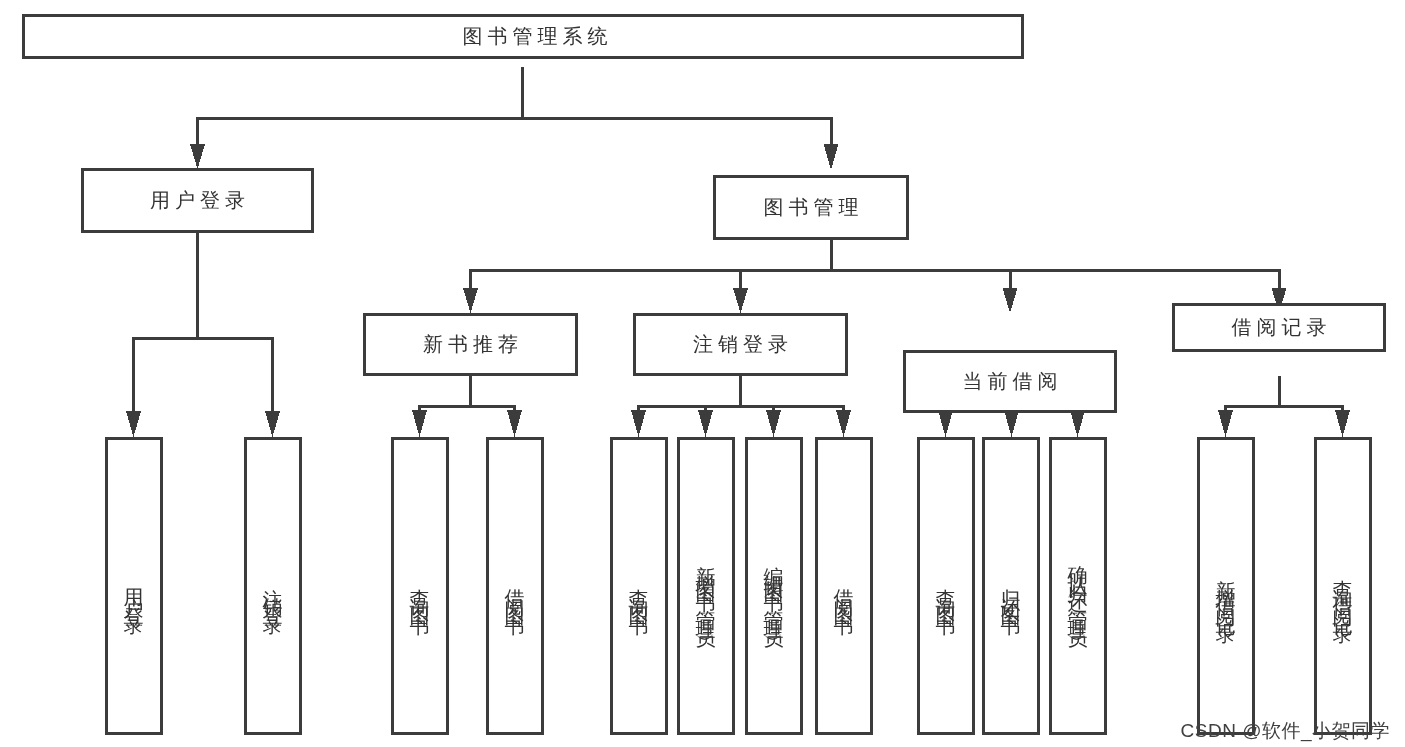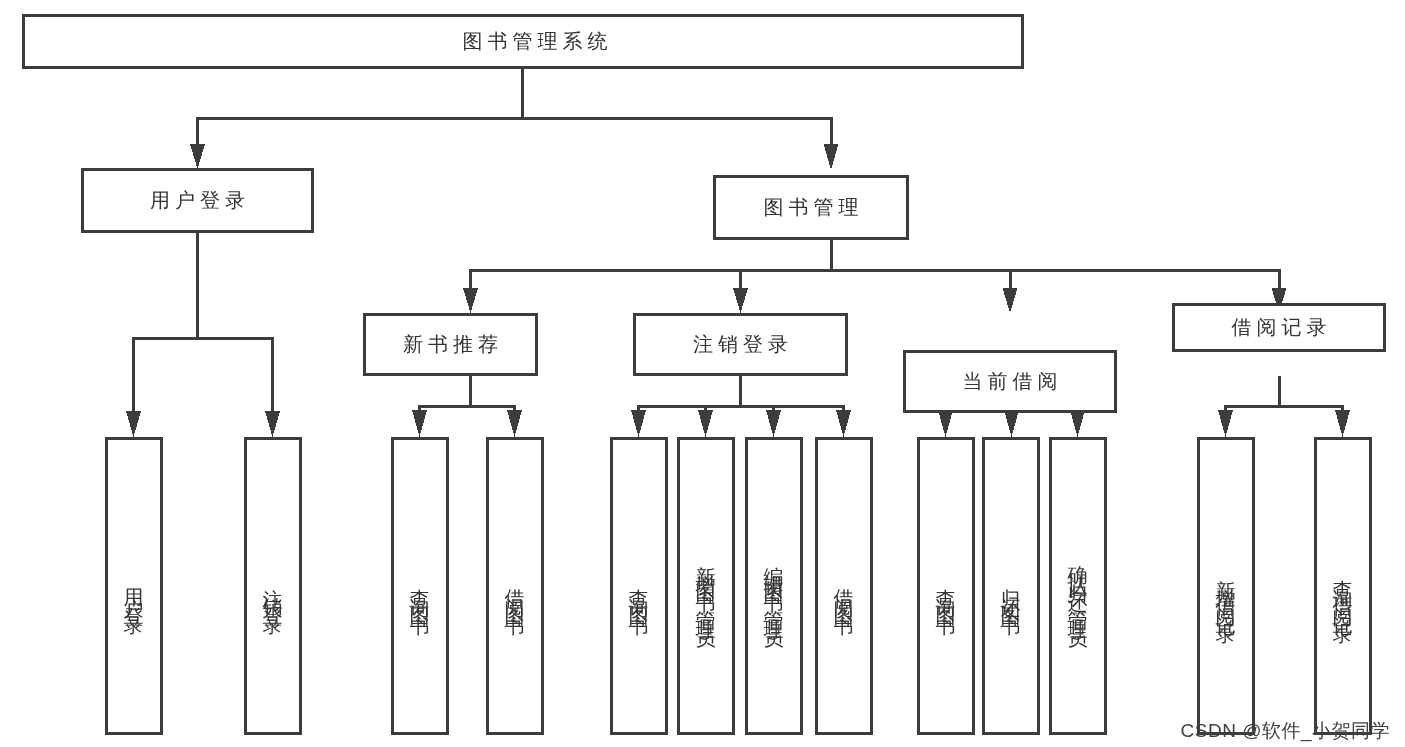--- a/index.html
+++ b/index.html
@@ -34,24 +34,24 @@
     margin-right: -5px; 
   }
   .v .lbl {
     writing-mode: vertical-rl;
     font-size: 20px;
     line-height: 1;
     letter-spacing: 9px;
     margin-bottom: -9px;
   }
   
-  #root            { left: 22px;   top: 14px;  width: 1002px; height: 55px; padding-left: 24px; }
+  #root            { left: 22px;   top: 14px;  width: 1002px; height: 45px; padding-left: 24px; }
   #n-user-login    { left: 81px;   top: 168px; width: 233px;  height: 65px; }
   #n-book-mgmt     { left: 713px;  top: 175px; width: 196px;  height: 65px; }
-  #n-newbook       { left: 363px;  top: 313px; width: 175px;  height: 63px; }
+  #n-newbook       { left: 363px;  top: 313px; width: 215px;  height: 63px; }
   #n-borrowing     { left: 633px;  top: 313px; width: 215px;  height: 63px; }
   #n-current       { left: 903px;  top: 313px; width: 214px;  height: 63px; margin-top: 37px; }
   #n-records       { left: 1172px; top: 303px; width: 214px;  height: 49px; }
   .leaf            { top: 437px; width: 58px; height: 298px; }
   #lf-user-login   { left: 105px; }
   #lf-logout       { left: 244px; }
   #lf-query1       { left: 391px; }
   #lf-borrow1      { left: 486px; }
   #lf-query2       { left: 610px; }
   #lf-add-book     { left: 677px; }

